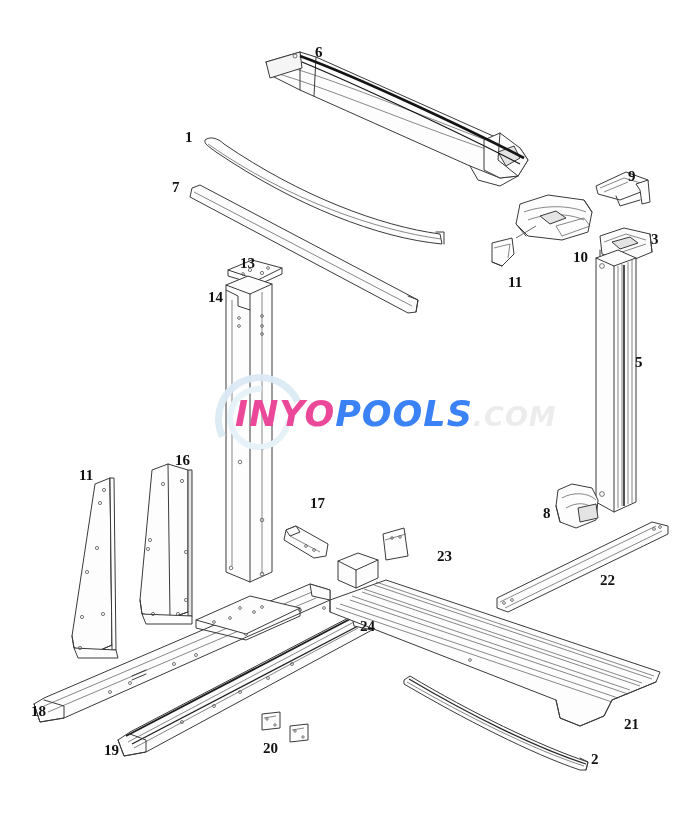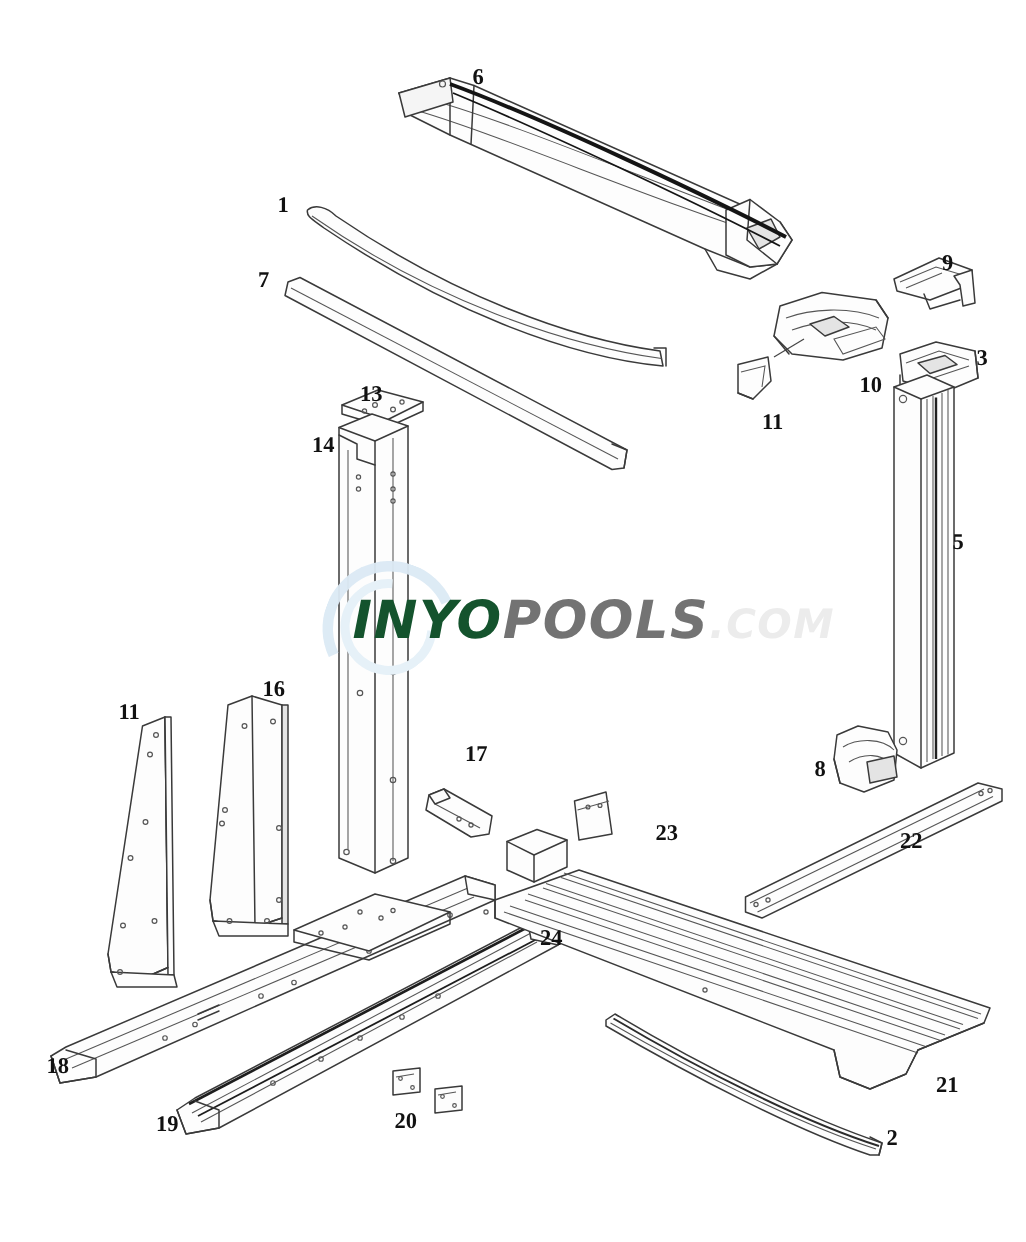--- a/index.html
+++ b/index.html
@@ -13,22 +13,22 @@
       pointer-events:none;}
   #wm .swirl{position:absolute;left:10px;top:2px;width:76px;height:76px;
       border-radius:50%;border:7px solid #dceaf5;border-right-color:transparent;
       border-bottom-color:transparent;transform:rotate(20deg);opacity:.95;}
   #wm .swirl2{position:absolute;left:22px;top:14px;width:52px;height:52px;
       border-radius:50%;border:6px solid #e6f1f8;border-right-color:transparent;
       transform:rotate(-40deg);}
   #wm .txt{position:absolute;left:30px;top:22px;white-space:nowrap;
       font-family:"DejaVu Sans",sans-serif;font-weight:bold;font-style:italic;
       font-size:35px;letter-spacing:1px;}
-  #wm .a{color:#14532d;}
-  #wm .b{color:#737373;}
+  #wm .a{color:#ec4899;}
+  #wm .b{color:#3b82f6;}
   #wm .c{color:#ececec;font-size:27px;}
 </style>
 </head>
 <body>
 
 <svg id="diagram" viewBox="0 0 684 828" xmlns="http://www.w3.org/2000/svg">
   <defs>
     <style>
       .ln{fill:none;stroke:#3a3a3a;stroke-width:1;stroke-linejoin:round;stroke-linecap:round;}
       .lnT{fill:none;stroke:#555;stroke-width:.7;}
@@ -319,16 +319,16 @@
     <div class="lbl" style="left: 508px; top: 275px; text-align: right;">11</div>
     <div class="lbl" style="left: 240px; top: 256px;">13</div>
     <div class="lbl" style="left: 208px; top: 290px;">14</div>
     <div class="lbl" style="left: 79px; top: 468px;">11</div>
     <div class="lbl" style="left: 175px; top: 453px;">16</div>
     <div class="lbl" style="left: 310px; top: 496px;">17</div>
     <div class="lbl" style="left: 31px; top: 704px; text-align: center;">18</div>
     <div class="lbl" style="left: 104px; top: 743px;">19</div>
     <div class="lbl" style="left: 263px; top: 741px;">20</div>
     <div class="lbl" style="left: 624px; top: 717px;">21</div>
-    <div class="lbl" style="left: 600px; top: 554px;">22</div>
+    <div class="lbl" style="left: 600px; top: 573px;">22</div>
     <div class="lbl" style="left: 413px; top: 549px; margin-left: 24px;">23</div>
     <div class="lbl" style="left: 360px; top: 577px; margin-top: 42px;">24</div>
   </div>
 
 </body></html>

